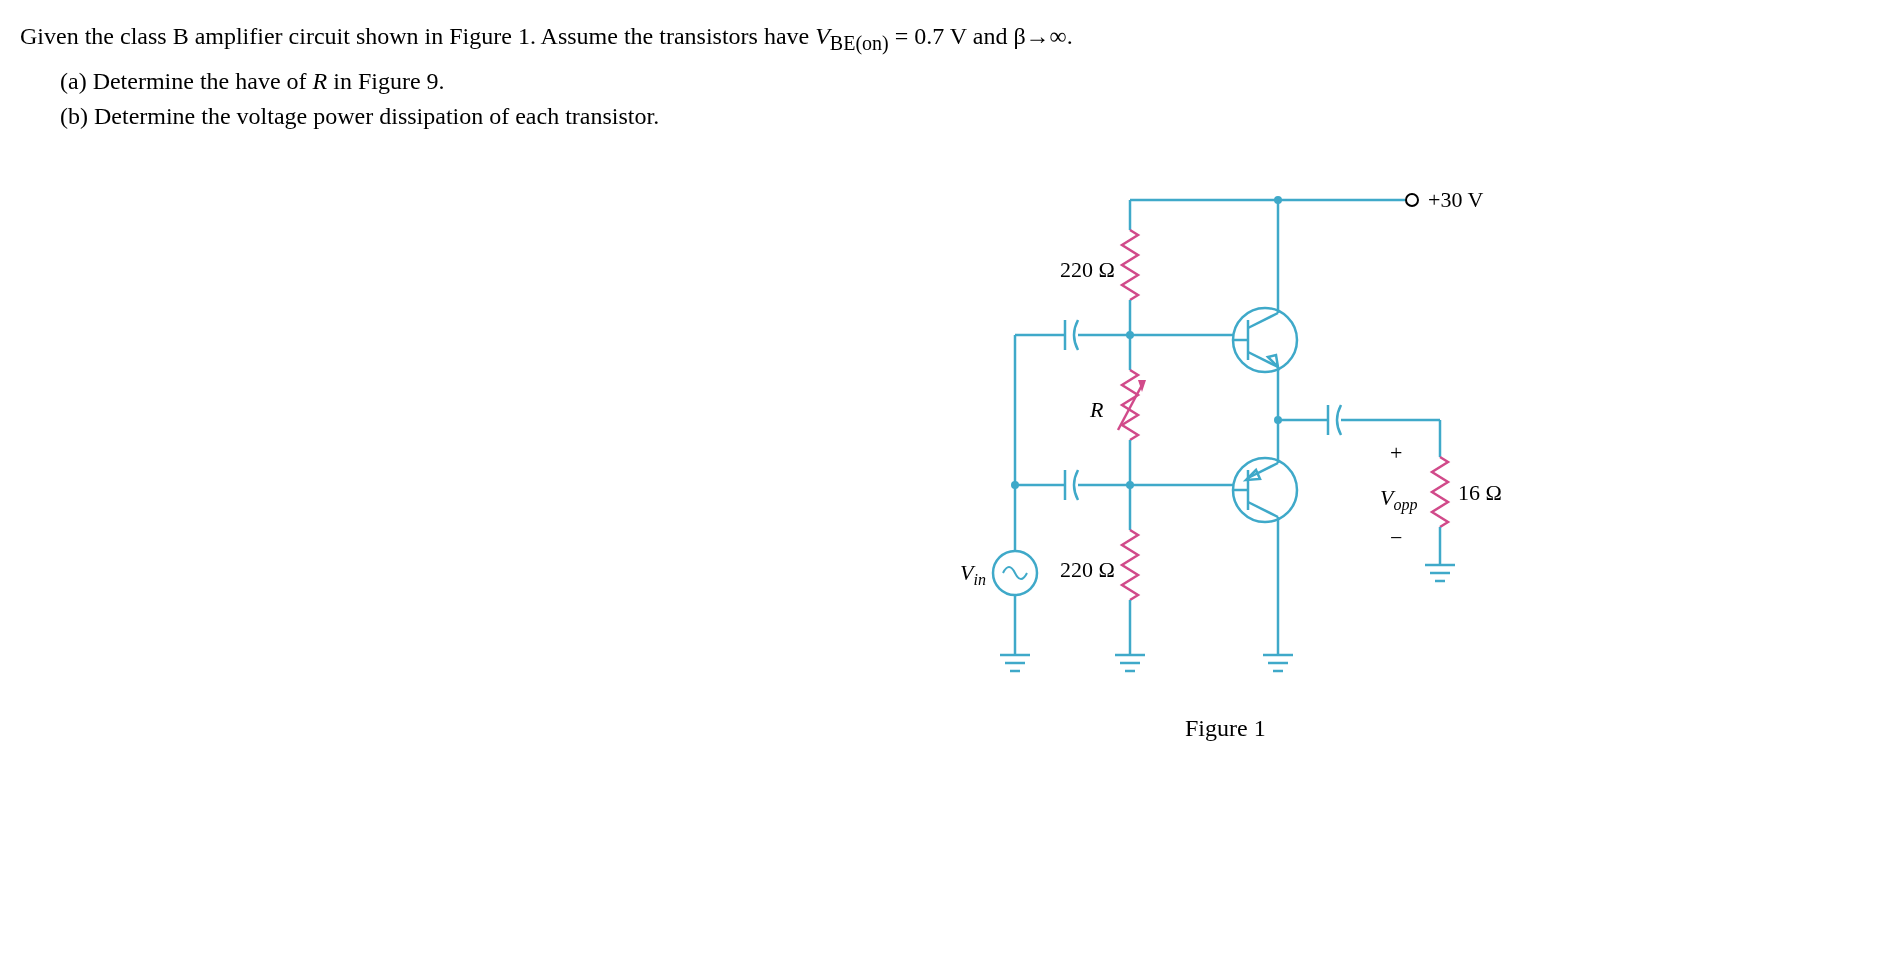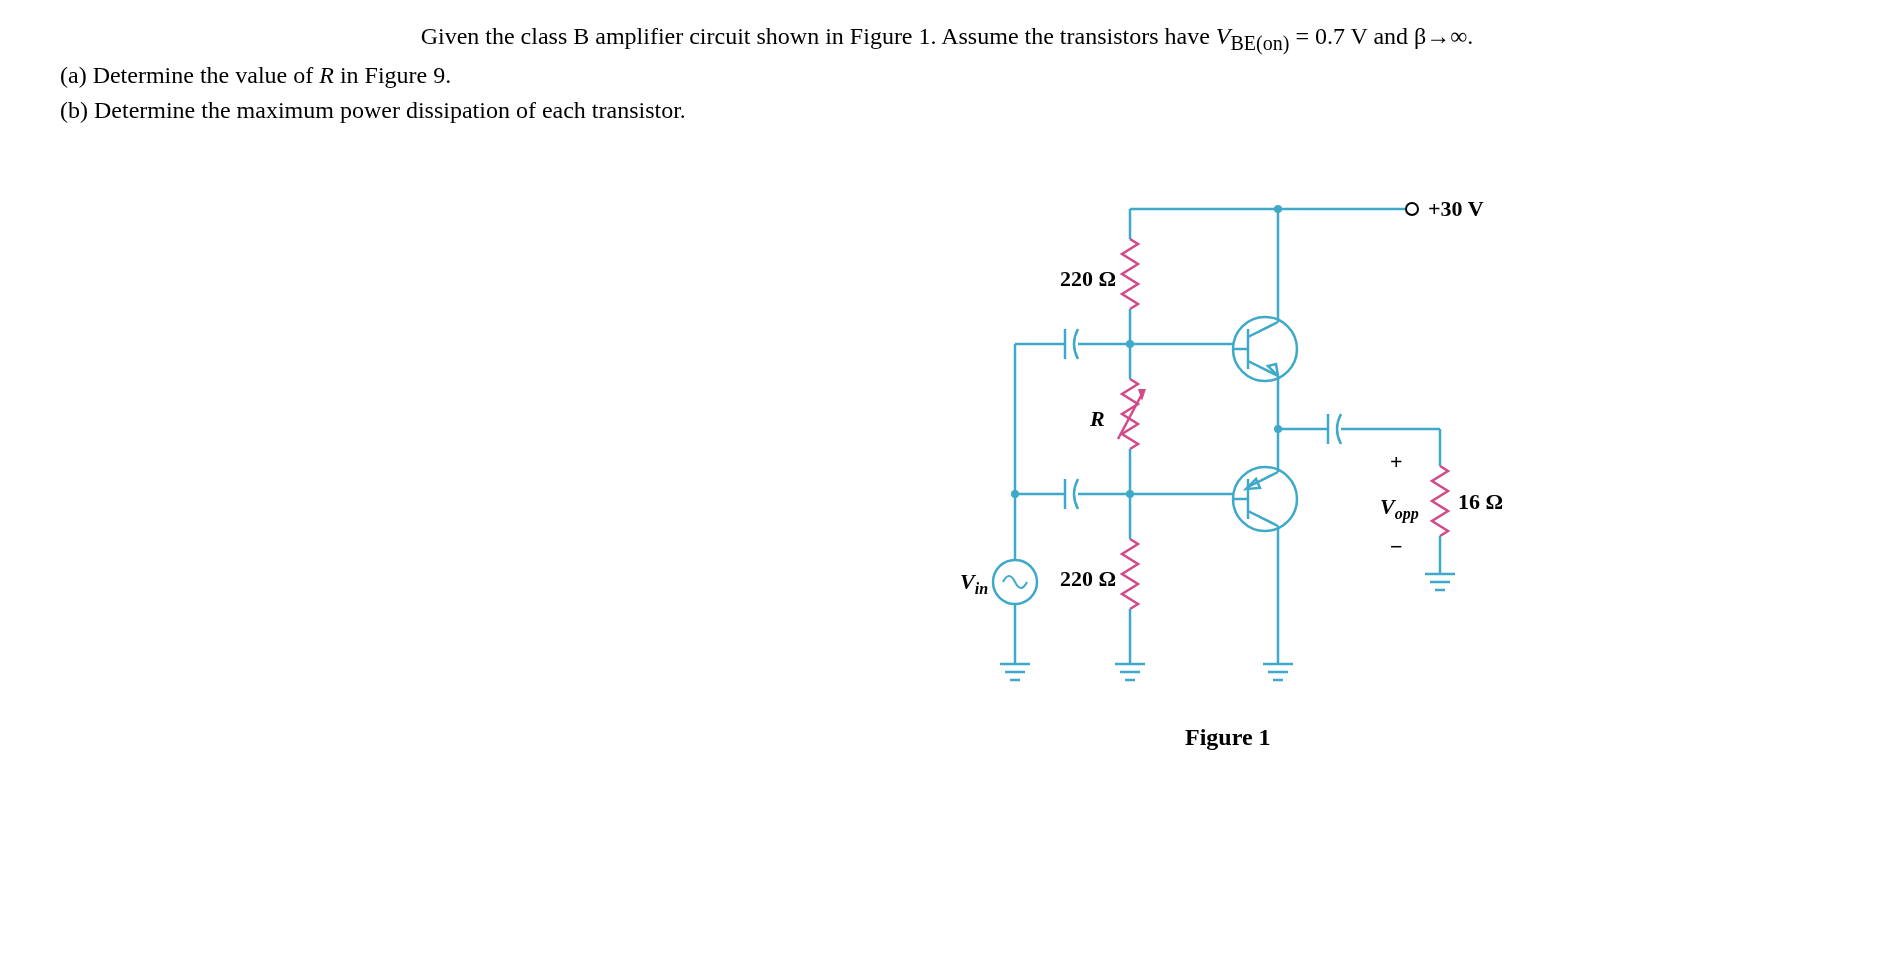--- a/index.html
+++ b/index.html
@@ -7,33 +7,32 @@
       font-family: 'Times New Roman', Times, serif;
       font-size: 24px;
       color: #000;
       background: #fff;
       padding: 20px;
       width: 1894px;
       height: 962px;
       position: relative;
     }
     .problem-text { line-height: 1.4; }
-    .main-question { margin-bottom: 2px; text-align: center; }
+    .main-question { margin-bottom: 8px; }
     .sub-list { padding-left: 40px; }
     .sub-item { margin-bottom: 2px; }
     .italic { font-style: italic; }
     .sub-label { display: inline; }
     
     .figure-container {
       position: absolute;
-      top: 194px;
+      top: 185px;
       left: 850px;
       width: 700px;
       height: 560px;
-      font-weight: bold;
     }
     .figure-caption {
       position: absolute;
       top: 530px;
       left: 335px;
       font-size: 24px;
     }
     svg { overflow: visible; }
     .wire { stroke: #3fa9c9; stroke-width: 2.5; fill: none; }
     .resistor-body { stroke: #d14a8a; stroke-width: 2.5; fill: none; }
@@ -50,23 +49,23 @@
   </style>
 </head>
 <body>
 
 <div class="problem-text">
   <div class="main-question">
     <span>Given the class B amplifier circuit shown in Figure 1. Assume the transistors have </span><span class="italic">V</span><sub>BE(on)</sub><span> = 0.7 V and β→∞.</span>
   </div>
   <div class="sub-list">
     <div class="sub-item">
-      <span class="sub-label">(a)  Determine the value of </span><span class="italic">R</span><span> in Figure 9.</span>
+      <span class="sub-label">(a)  Determine the have of </span><span class="italic">R</span><span> in Figure 9.</span>
     </div>
-    <div class="sub-item">(b)  Determine the maximum power dissipation of each transistor.</div>
+    <div class="sub-item">(b)  Determine the voltage power dissipation of each transistor.</div>
   </div>
 </div>
 
 <div class="figure-container">
   <svg width="700" height="560" viewBox="0 0 700 560">
 
     <line class="wire" x1="280" y1="15" x2="555" y2="15"></line>
     <circle class="terminal-circle" cx="562" cy="15" r="6"></circle>
     <text class="component-label" x="578" y="22">+30 V</text>
 

